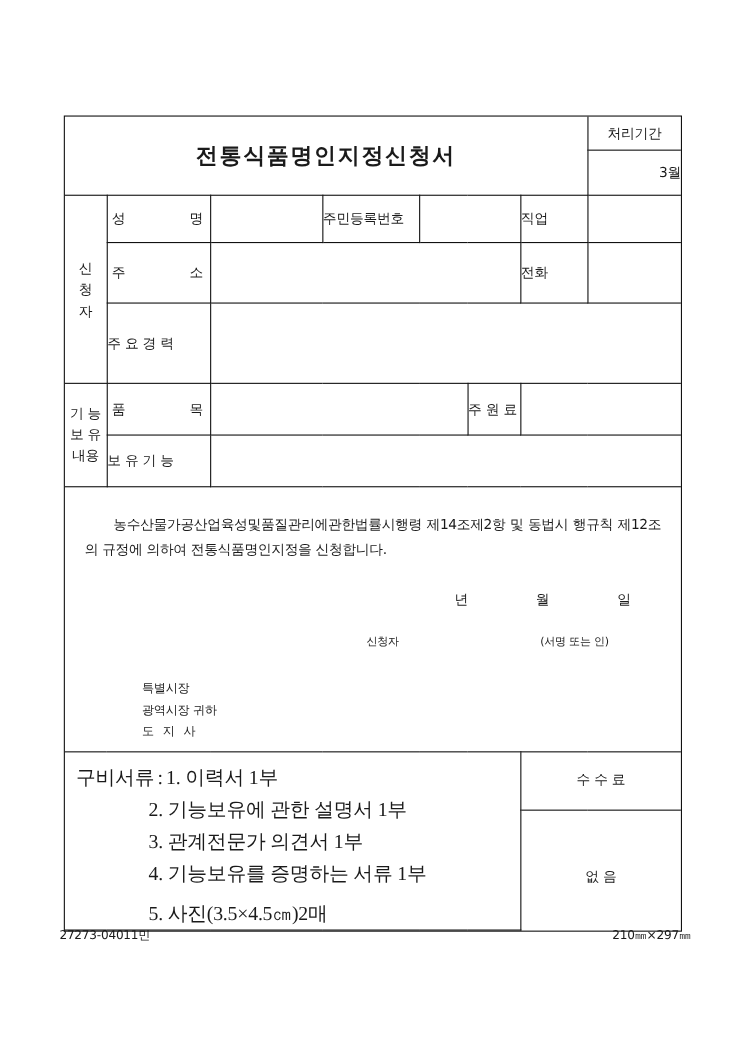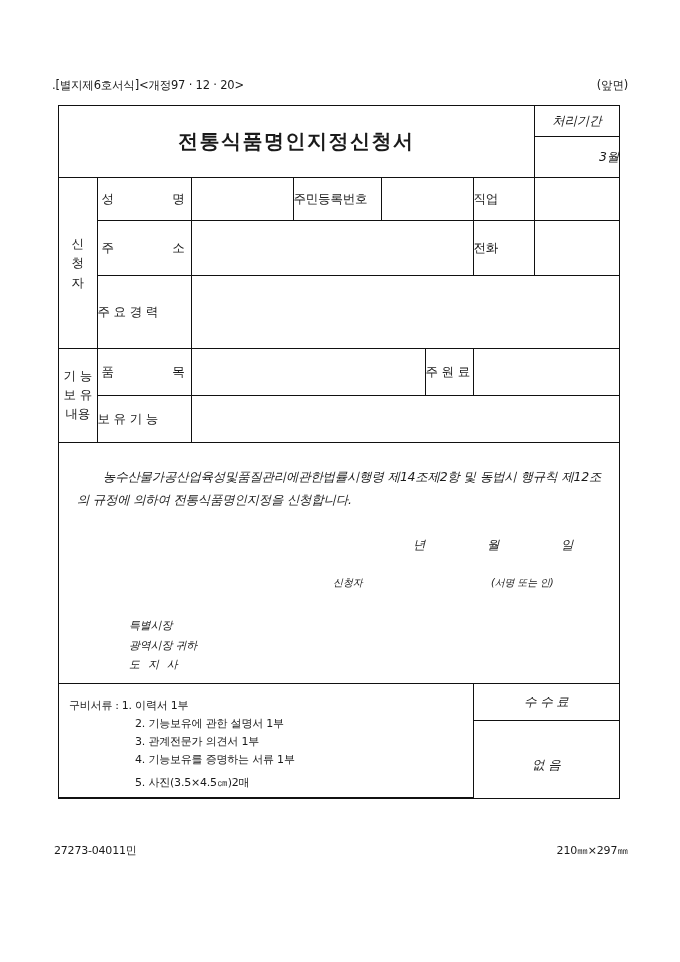--- a/index.html
+++ b/index.html
@@ -56,21 +56,21 @@
     table-layout: fixed;
   }
   .tbl td {
     border: 1px solid #111;
     padding: 0;
     vertical-align: middle;
     font-size: 12.5px;
     letter-spacing: -0.2px;
   }
   .tbl td.nb-l { border-left: none; }
-  .tbl td.nb-r { border-right: none; font-style: italic; }
+  .tbl td.nb-r { border-right: none; }
   .tbl td.nb-t { border-top: none; }
   .tbl td.nb-b { border-bottom: none; }
 
   .cell-pad { padding: 0 5px; }
 
   
   .title-cell {
     height: 70px;
     text-align: center;
   }
@@ -173,22 +173,23 @@
   .addressee div { white-space: nowrap; }
   .ad-sp { letter-spacing: 2.2px; }
 
   
   .docs-cell {
     height: 112px;
     vertical-align: top;
   }
   .docs-inner {
     padding: 9px 0 0 10px;
-    font-size: 11px;
+    font-size: 18px;
     line-height: 1.62;
+    font-family: Liberation Serif, serif;
   }
   .docs-head {
     display: flex;
     white-space: nowrap;
   }
   .docs-label { }
   .docs-colon { padding: 0 3px; }
   .docs-list {
     padding-left: 66px;
   }
@@ -224,24 +225,20 @@
     justify-content: space-between;
     line-height: 1.95;
     white-space: nowrap;
   }
 </style>
 </head>
 <body>
 
 <div class="page">
 
-  <div class="meta-row">
-    <div class="meta-left">.[별지제6호서식]&lt;개정97 · 12 · 20&gt;</div>
-    <div class="meta-right">(앞면)</div>
-  </div>
 
   <div class="frame">
     <table class="tbl">
       <colgroup>
         <col style="width:38px">
         <col style="width:94px">
         <col style="width:102px">
         <col style="width:88px">
         <col style="width:44px">
         <col style="width:48px">

